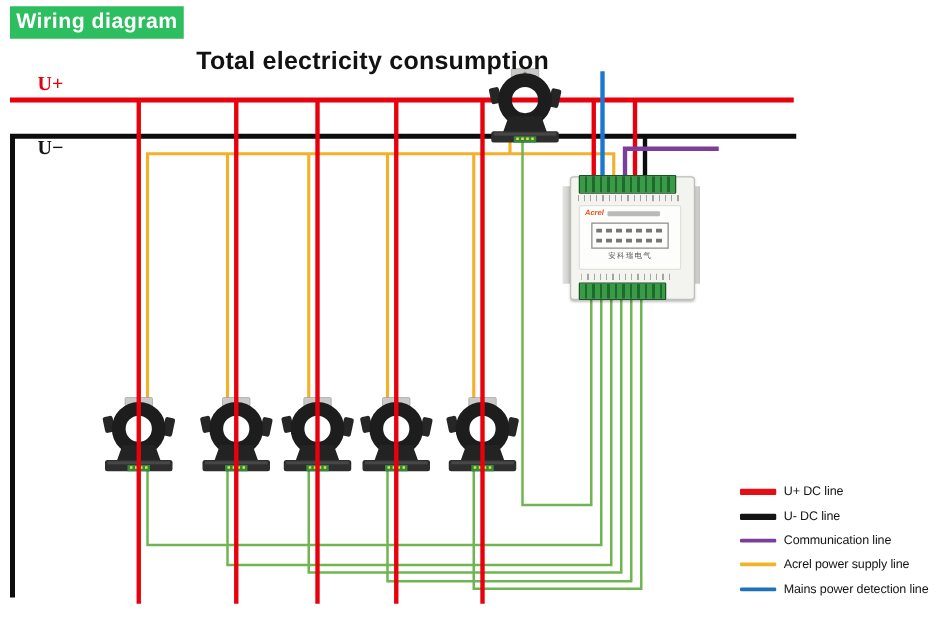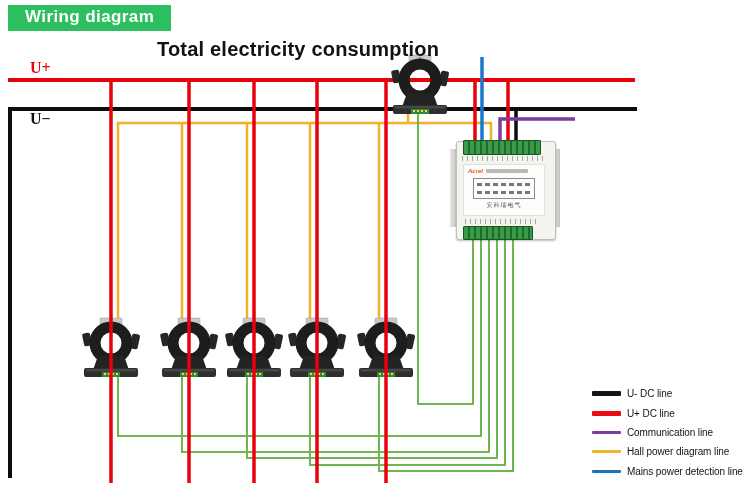--- a/index.html
+++ b/index.html
@@ -2,21 +2,21 @@
 <html><head>
 <meta charset="utf-8">
 <style>
   html,body{margin:0;padding:0;background:#fff}
   #stage{position:relative;width:753px;height:504px;background:#ffffff;overflow:hidden;
          font-family:"Liberation Sans",sans-serif}
   #wires{position:absolute;left:0;top:0;z-index:1}
 
   
   .banner{position:absolute;left:8px;top:5px;z-index:3;background:#2dbe60;color:#fff;
-          font-size:17px;font-weight:700;padding:2px 17px 4px;letter-spacing:.4px}
+          font-size:17px;font-weight:700;padding:2px 5px 4px;letter-spacing:.4px}
   .title{position:absolute;left:157px;top:38px;z-index:3;font-size:20px;font-weight:700;
          color:#121212;letter-spacing:.2px}
   .bus-label{position:absolute;z-index:3;font-family:"Liberation Serif",serif;
              font-weight:700;font-size:16px}
   .u-plus{left:30px;top:59px;color:#e8000d}
   .u-minus{left:30px;top:110px;color:#141414}
 
   
   .device{position:absolute;left:450px;top:135px;width:110px;height:106px;z-index:2}
   .rail{position:absolute;top:14px;width:7px;height:78px;
@@ -135,34 +135,34 @@
         </div>
         <div class="panel-foot">安科瑞电气</div>
       </div>
       <div class="ticks bottom"></div>
       <div class="term bottom"></div>
     </div>
   </div>
 
   <div class="legend">
     <div class="lrow">
+      <span class="sw thick sw-red"></span>
+      <span class="llabel">U+ DC line</span>
+    </div>
+    <div class="lrow">
       <span class="sw thick sw-black"></span>
       <span class="llabel">U- DC line</span>
-    </div>
-    <div class="lrow">
-      <span class="sw thick sw-red"></span>
-      <span class="llabel">U+ DC line</span>
     </div>
     <div class="lrow">
       <span class="sw thin sw-purple"></span>
       <span class="llabel">Communication line</span>
     </div>
     <div class="lrow">
       <span class="sw thin sw-yellow"></span>
-      <span class="llabel">Hall power diagram line</span>
+      <span class="llabel">Acrel power supply line</span>
     </div>
     <div class="lrow">
       <span class="sw thin sw-blue"></span>
       <span class="llabel">Mains power detection line</span>
     </div>
   </div>
 
 </div>
 
 </body></html>

